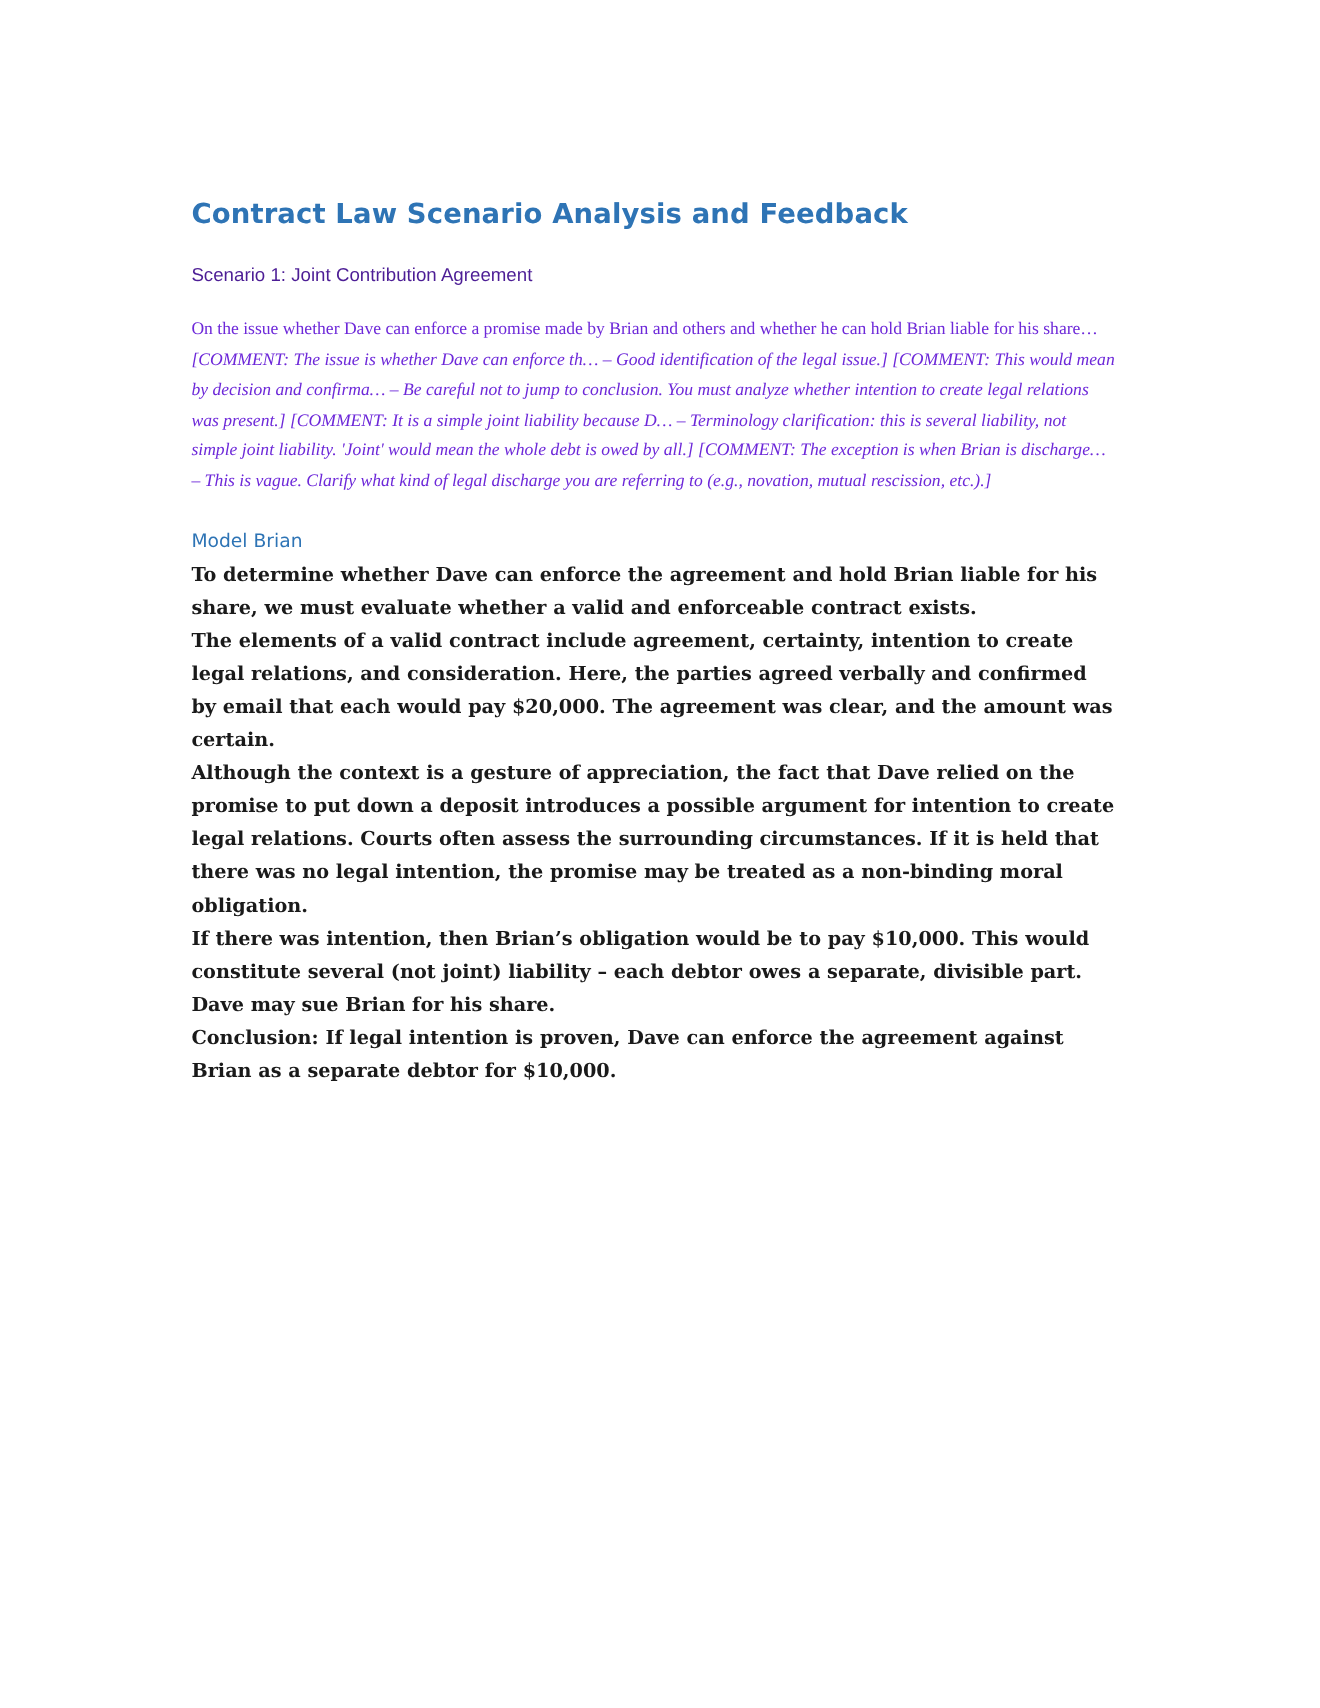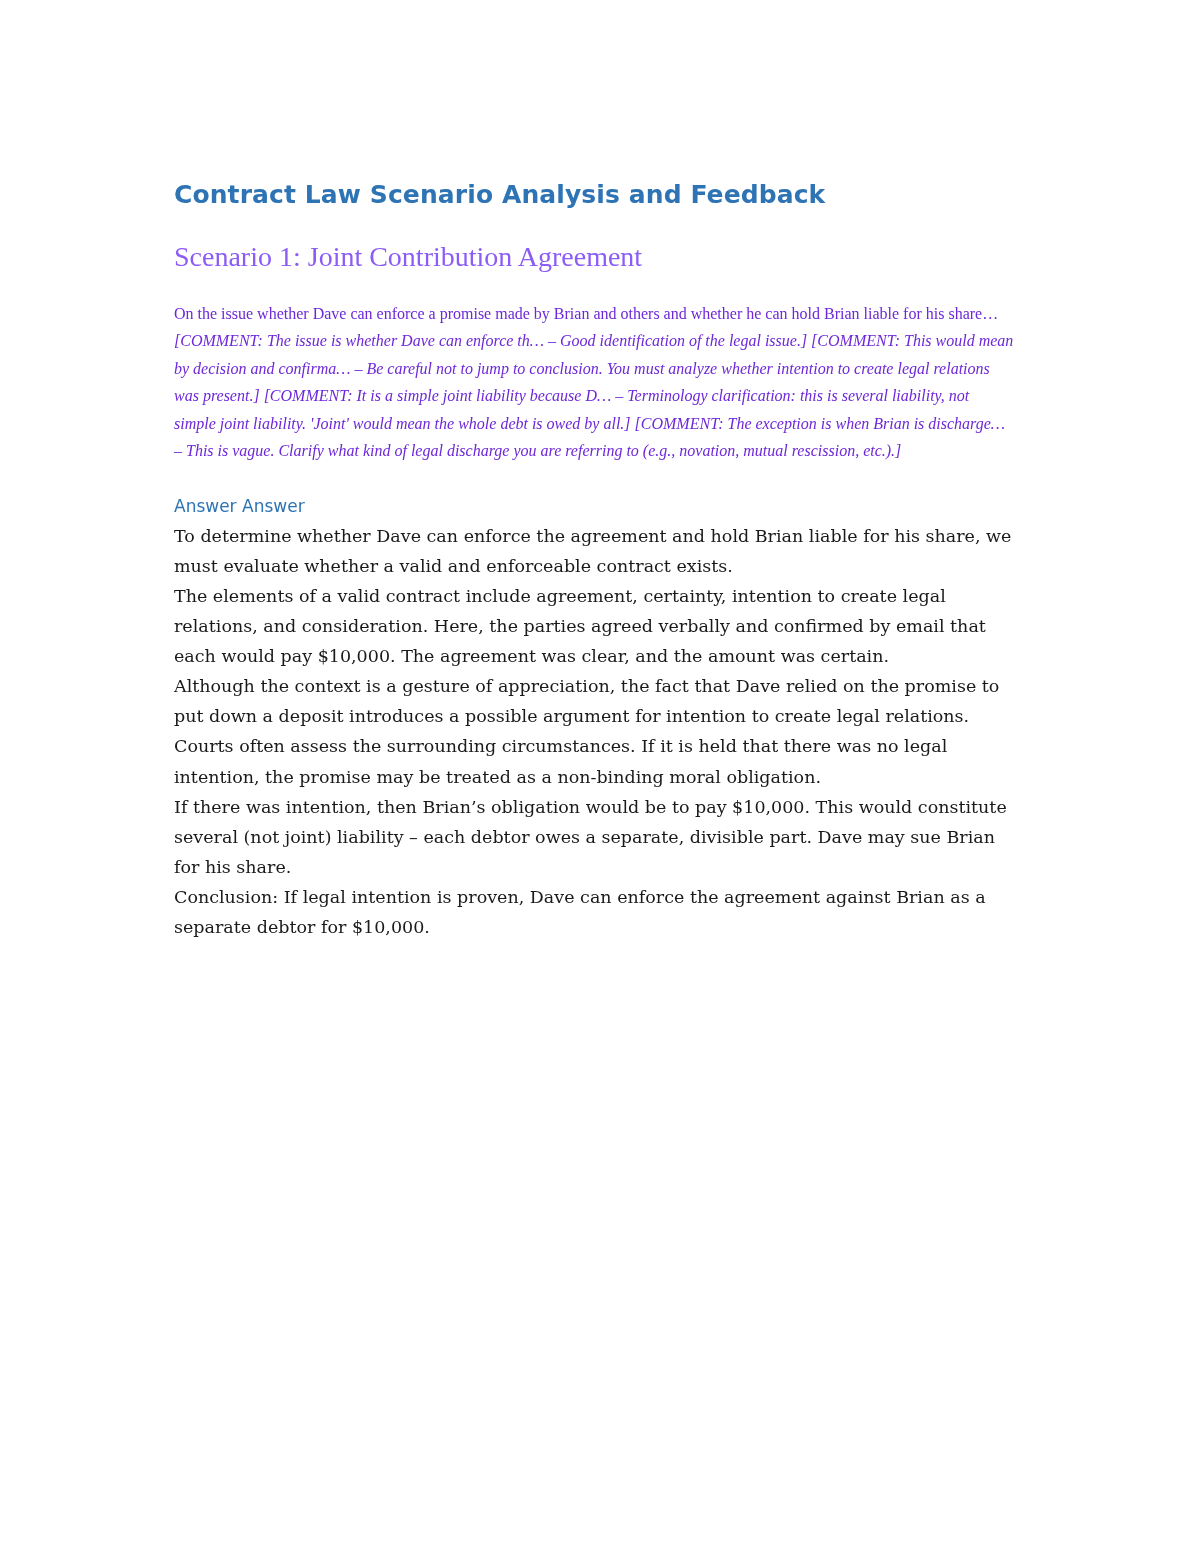--- a/index.html
+++ b/index.html
@@ -24,24 +24,24 @@
   .doc-title {
     font-family: "DejaVu Sans", sans-serif;
     font-size: 25px;
     font-weight: bold;
     color: #2E74B5;
     letter-spacing: 0.1px;
     margin: 0 0 30px 0;
     line-height: 1.2;
   }
   .heading-2 {
-    font-family: Liberation Serif, serif;
-    font-size: 28px;
+    font-family: Liberation Sans, sans-serif;
+    font-size: 17px;
     font-weight: normal;
-    color: #8b5cf6;
+    color: #4c1d95;
     margin: 0 0 26px 0;
     line-height: 1.2;
   }
   .heading-3 {
     font-family: "DejaVu Sans", sans-serif;
     font-size: 17px;
     font-weight: normal;
     color: #2E74B5;
     margin: 0 0 4px 0;
     line-height: 1.3;
@@ -56,20 +56,21 @@
   }
   .body-text .comment {
     font-style: italic;
   }
   .para {
     font-family: "DejaVu Serif", serif;
     font-size: 17.5px;
     color: #1a1a1a;
     line-height: 1.72;
     margin: 0;
+    font-weight: bold;
   }
   .section {
     margin-bottom: 0;
   }
   .model-block {
     margin-top: 30px;
   }
 </style>
 </head>
 <body>
@@ -79,22 +80,22 @@
 
     <h1 class="doc-title">Contract Law Scenario Analysis and Feedback</h1>
 
     <h2 class="heading-2">Scenario 1: Joint Contribution Agreement</h2>
 
     <div class="section">
       <p class="body-text"><span>On the issue whether Dave can enforce a promise made by Brian and others and whether he can hold Brian liable for his share… </span><span class="comment">[COMMENT: The issue is whether Dave can enforce th… – Good identification of the legal issue.] [COMMENT: This would mean by decision and confirma… – Be careful not to jump to conclusion. You must analyze whether intention to create legal relations was present.] [COMMENT: It is a simple joint liability because D… – Terminology clarification: this is several liability, not simple joint liability. 'Joint' would mean the whole debt is owed by all.] [COMMENT: The exception is when Brian is discharge… – This is vague. Clarify what kind of legal discharge you are referring to (e.g., novation, mutual rescission, etc.).]</span></p>
     </div>
 
     <div class="section model-block">
-      <h3 class="heading-3">Answer Answer</h3>
+      <h3 class="heading-3">Model Brian</h3>
       <p class="para">To determine whether Dave can enforce the agreement and hold Brian liable for his share, we must evaluate whether a valid and enforceable contract exists.</p>
-      <p class="para">The elements of a valid contract include agreement, certainty, intention to create legal relations, and consideration. Here, the parties agreed verbally and confirmed by email that each would pay $10,000. The agreement was clear, and the amount was certain.</p>
+      <p class="para">The elements of a valid contract include agreement, certainty, intention to create legal relations, and consideration. Here, the parties agreed verbally and confirmed by email that each would pay $20,000. The agreement was clear, and the amount was certain.</p>
       <p class="para">Although the context is a gesture of appreciation, the fact that Dave relied on the promise to put down a deposit introduces a possible argument for intention to create legal relations. Courts often assess the surrounding circumstances. If it is held that there was no legal intention, the promise may be treated as a non-binding moral obligation.</p>
       <p class="para">If there was intention, then Brian’s obligation would be to pay $10,000. This would constitute several (not joint) liability – each debtor owes a separate, divisible part. Dave may sue Brian for his share.</p>
       <p class="para">Conclusion: If legal intention is proven, Dave can enforce the agreement against Brian as a separate debtor for $10,000.</p>
     </div>
 
   </div>
 </div>
 
 </body></html>

